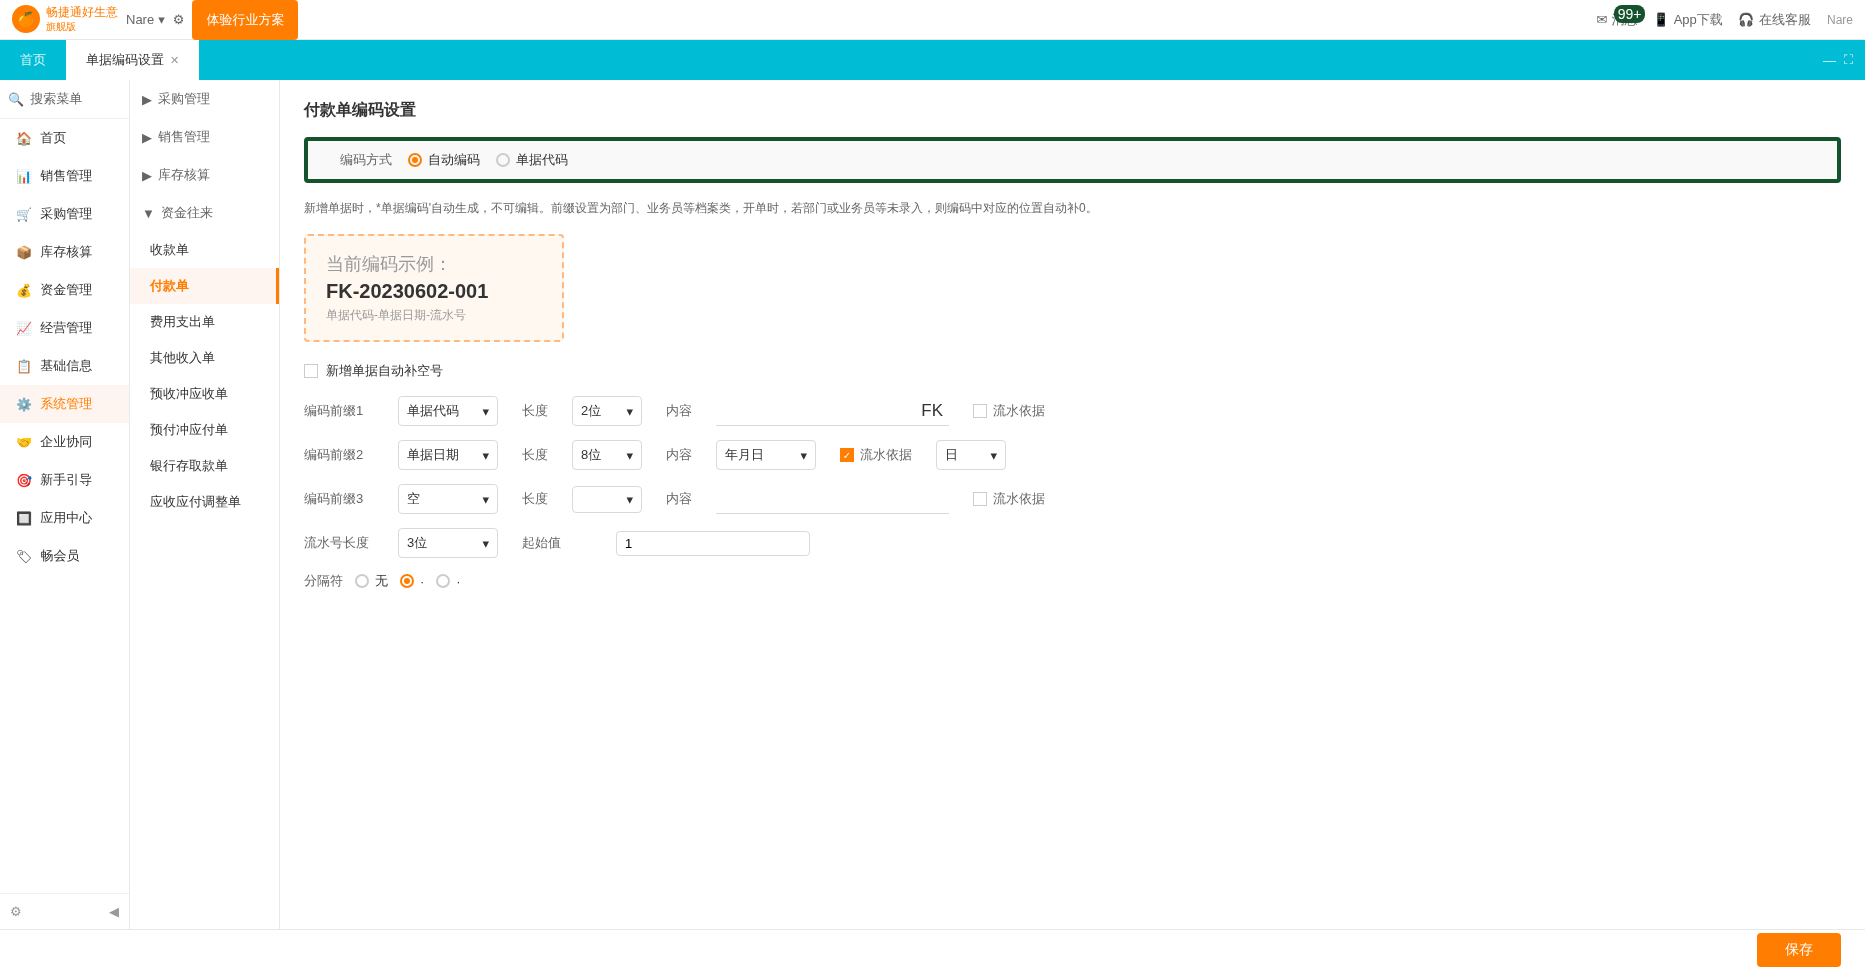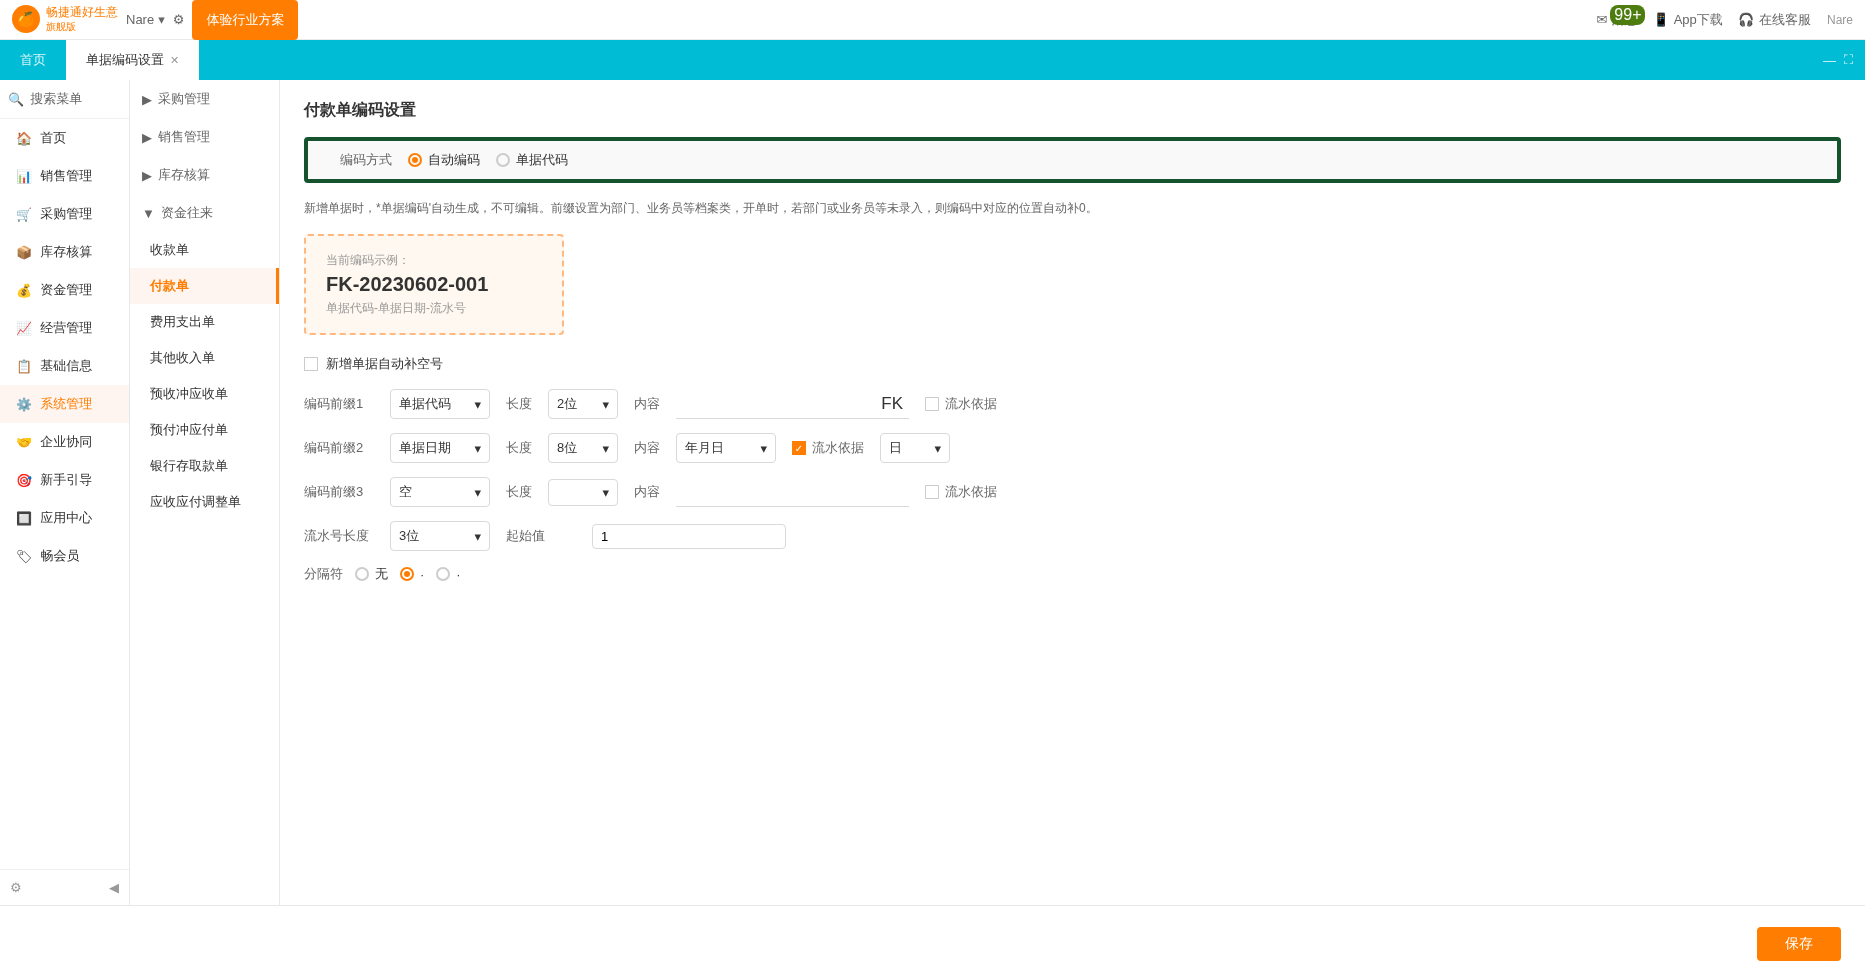--- a/index.html
+++ b/index.html
@@ -9,21 +9,21 @@
     .top-bar { height: 40px; background: #fff; border-bottom: 1px solid #e8e8e8; display: flex; align-items: center; padding: 0 12px; justify-content: space-between; flex-shrink: 0; }
     .top-bar-left { display: flex; align-items: center; gap: 8px; }
     .logo-area { display: flex; align-items: center; gap: 6px; }
     .logo-icon { width: 28px; height: 28px; background: #ff7d00; border-radius: 50%; display: flex; align-items: center; justify-content: center; color: white; font-size: 14px; }
     .logo-text { font-size: 12px; color: #ff7d00; line-height: 1.2; }
     .logo-sub { font-size: 10px; color: #ff7d00; }
     .top-bar-dropdown { display: flex; align-items: center; gap: 4px; color: #666; cursor: pointer; }
     .btn-experience { background: #ff7d00; color: white; border: none; border-radius: 4px; padding: 11px 14px; cursor: pointer; font-size: 13px; }
     .top-bar-right { display: flex; align-items: center; gap: 16px; color: #666; font-size: 13px; }
     .msg-icon { position: relative; display: flex; align-items: center; gap: 4px; cursor: pointer; }
-    .badge { background: #4d7c0f; color: white; border-radius: 8px; font-size: 16px; padding: 1px 4px; position: absolute; top: -6px; right: -8px; }
+    .badge { background: #14532d; color: white; border-radius: 8px; font-size: 14px; padding: 1px 4px; position: absolute; top: -6px; right: -8px; }
     .top-right-item { display: flex; align-items: center; gap: 4px; cursor: pointer; color: #666; }
     .user-name { color: #999; font-size: 12px; }
 
     
     .nav-tabs { height: 40px; background: #00bcd4; display: flex; align-items: center; padding: 0; flex-shrink: 0; }
     .nav-tab { height: 40px; padding: 0 20px; display: flex; align-items: center; cursor: pointer; color: rgba(255,255,255,0.85); font-size: 13px; gap: 6px; }
     .nav-tab.active { background: #fff; color: #333; }
     .nav-tab .close-icon { font-size: 11px; color: #999; cursor: pointer; }
     .tab-spacer { flex: 1; }
     .nav-tab-icons { display: flex; align-items: center; gap: 8px; padding-right: 12px; color: rgba(255,255,255,0.85); }
@@ -57,49 +57,49 @@
     .radio-item { display: flex; align-items: center; gap: 6px; cursor: pointer; font-size: 13px; }
     .radio-circle { width: 14px; height: 14px; border-radius: 50%; border: 2px solid #ccc; display: flex; align-items: center; justify-content: center; }
     .radio-circle.checked { border-color: #ff7d00; }
     .radio-circle.checked::after { content: ''; width: 6px; height: 6px; border-radius: 50%; background: #ff7d00; }
 
     
     .desc-text { font-size: 12px; color: #666; margin-bottom: 16px; line-height: 1.6; }
 
     
     .preview-box { border: 2px dashed #ffb980; background: #fff8f0; border-radius: 4px; padding: 16px 20px; display: inline-block; margin-bottom: 20px; min-width: 260px; }
-    .preview-label { font-size: 12px; color: #999; margin-bottom: 4px; }
+    .preview-label { font-size: 18px; color: #999; margin-bottom: 4px; }
     .preview-code { font-size: 20px; font-weight: bold; color: #333; }
     .preview-sub { font-size: 12px; color: #999; margin-top: 4px; }
 
     
     .checkbox-row { display: flex; align-items: center; gap: 8px; margin-bottom: 16px; font-size: 13px; color: #333; }
     .checkbox-box { width: 14px; height: 14px; border: 1px solid #ccc; display: flex; align-items: center; justify-content: center; cursor: pointer; }
 
     
-    .form-row { display: flex; align-items: center; gap: 16px; margin-bottom: 14px; }
+    .form-row { display: flex; align-items: center; gap: 24px; margin-bottom: 14px; }
     .form-label { color: #666; font-size: 13px; white-space: nowrap; min-width: 70px; }
     .form-select { border: 1px solid #d9d9d9; border-radius: 4px; padding: 5px 8px; font-size: 13px; background: #fff; display: flex; align-items: center; gap: 4px; cursor: pointer; min-width: 100px; justify-content: space-between; }
     .form-select-sm { min-width: 70px; }
     .form-input { border: none; border-bottom: 1px solid #d9d9d9; padding: 4px 6px; font-size: 17px; background: transparent; min-width: 60px; color: #333; text-align: right; }
     .form-input-content { min-width: 80px; }
     .form-input-number { border: 1px solid #d9d9d9; border-radius: 4px; padding: 4px 8px; min-width: 80px; font-size: 13px; }
     .length-label { color: #666; font-size: 13px; white-space: nowrap; }
     .content-label { color: #666; font-size: 13px; white-space: nowrap; }
     .checkbox-inline { display: flex; align-items: center; gap: 6px; color: #666; font-size: 13px; }
     .checkbox-orange { width: 14px; height: 14px; background: #ff7d00; border: 1px solid #ff7d00; display: flex; align-items: center; justify-content: center; color: white; font-size: 10px; }
     .checkbox-empty { width: 14px; height: 14px; border: 1px solid #ccc; display: flex; align-items: center; justify-content: center; }
 
     
     .sep-row { display: flex; align-items: center; gap: 12px; margin-bottom: 14px; }
     .sep-label { color: #666; font-size: 13px; }
     .sep-options { display: flex; align-items: center; gap: 12px; }
 
     
-    .bottom-bar { height: 64px; background: #fff; border-top: 1px solid #e8e8e8; display: flex; align-items: flex-end; justify-content: flex-end; padding: 8px 24px; flex-shrink: 0; }
+    .bottom-bar { height: 40px; background: #fff; border-top: 1px solid #e8e8e8; display: flex; align-items: center; justify-content: flex-end; padding: 8px 24px; flex-shrink: 0; }
     .btn-save { background: #ff7d00; color: white; border: none; border-radius: 4px; padding: 8px 28px; font-size: 14px; cursor: pointer; }
   </style>
 </head>
 <body>
 
 <div class="top-bar">
   <div class="top-bar-left">
     <div class="logo-area">
       <div class="logo-icon">🍊</div>
       <div>

